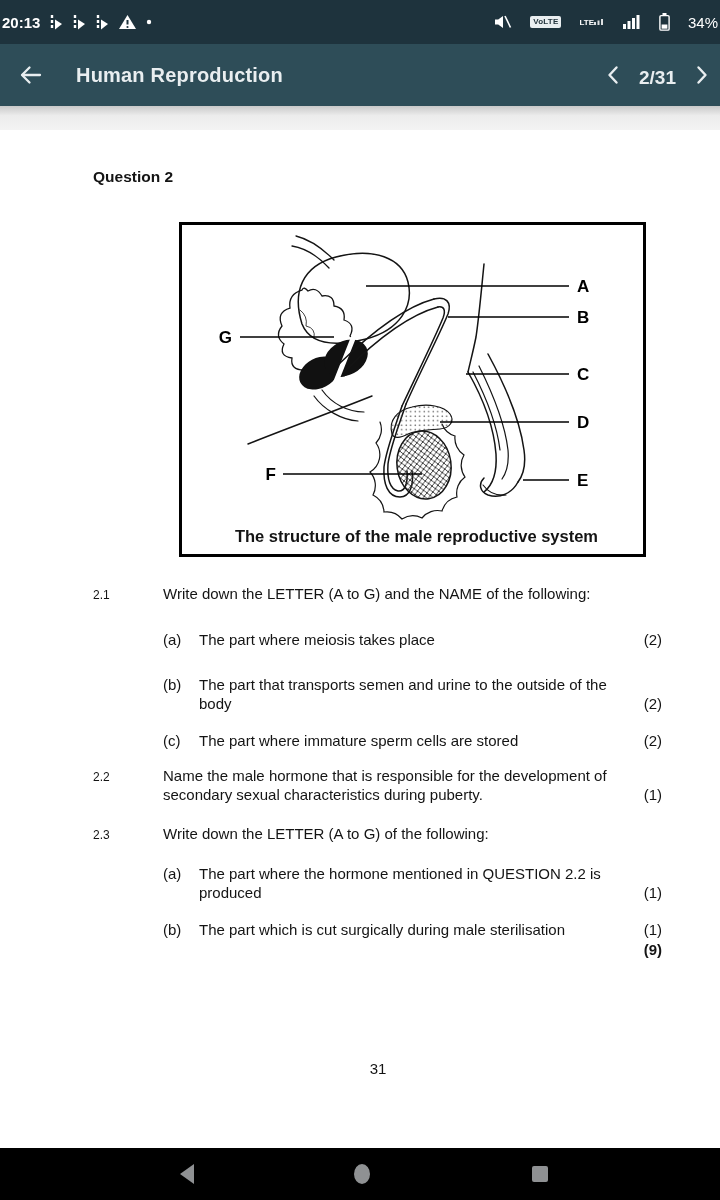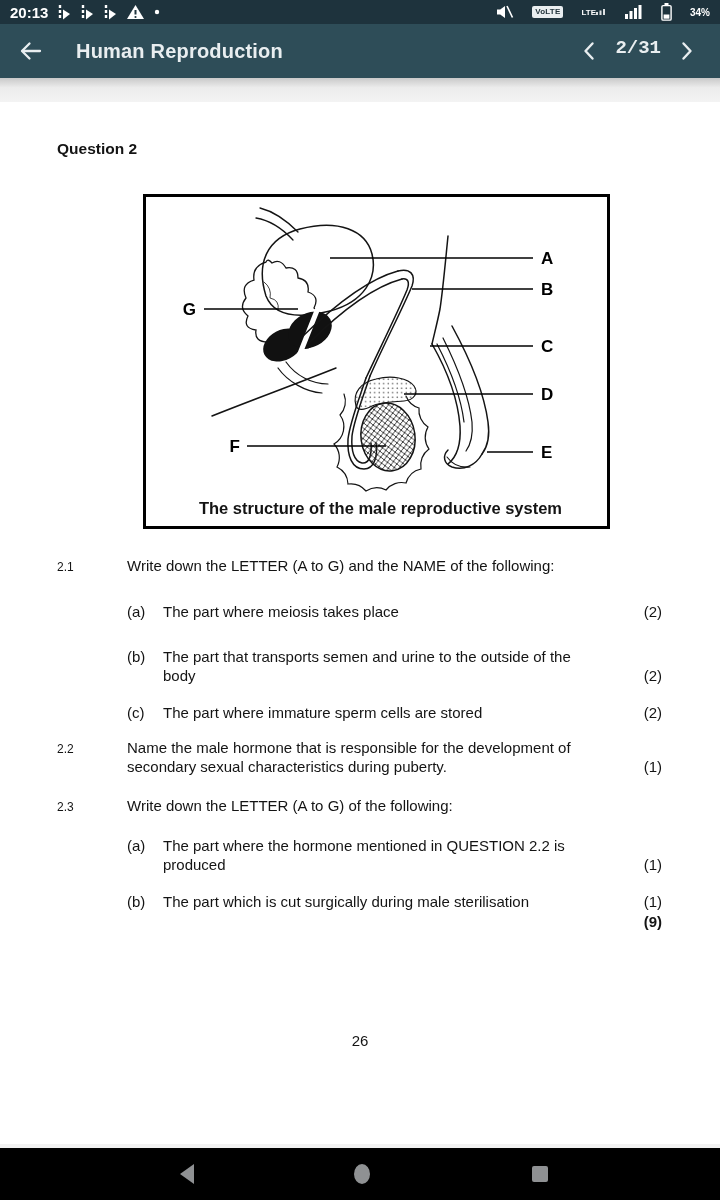--- a/index.html
+++ b/index.html
@@ -3,45 +3,45 @@
 <meta charset="utf-8">
 <style>
   html,body{margin:0;padding:0;}
   body{
     width:720px;height:1200px;overflow:hidden;background:#f2f2f2;
     font-family:"Liberation Sans","DejaVu Sans",sans-serif;
     -webkit-font-smoothing:antialiased;
   }
   
   .status-bar{
-    height:24px;background:#1e333d;color:#fff;display:flex;align-items:center;
-    padding:0 10px;box-sizing:border-box;font-size:15px;font-weight:bold;
+    height:44px;background:#1e333d;color:#fff;display:flex;align-items:center;
+    padding:0 2px;box-sizing:border-box;font-size:15px;font-weight:bold;
   }
   .status-left{display:flex;align-items:center;gap:9px;}
   .status-right{margin-left:auto;display:flex;align-items:center;gap:18px;}
   .volte-badge{
     background:#e9eef0;color:#22343c;font-size:8px;font-weight:bold;
     border-radius:2px;padding:1px 3px;line-height:10px;letter-spacing:.2px;
   }
   .lte-stack{display:flex;flex-direction:row;align-items:flex-start;line-height:7px;}
   .lte-txt{font-size:8px;font-weight:bold;}
-  .pct{font-size:10px;font-weight:bold;}
+  .pct{font-size:15px;font-weight:normal;}
   
   .app-bar{
-    height:54px;background:#2e4d58;display:flex;align-items:center;
-    padding:0 23px 0 14px;box-sizing:border-box;color:#e9eef0;
+    height:62px;background:#2e4d58;display:flex;align-items:center;
+    padding:0 8px 0 14px;box-sizing:border-box;color:#e9eef0;
     position:relative;z-index:2;
   }
   .app-title{font-size:20px;font-weight:bold;margin-left:28px;letter-spacing:.2px;}
-  .pager{margin-left:auto;display:flex;align-items:flex-start;gap:16px;font-family:Liberation Mono, monospace;}
+  .pager{margin-left:auto;display:flex;align-items:flex-end;gap:16px;}
   .pager-num{font-size:19px;font-weight:600;}
   .icon-btn{background:none;border:none;padding:4px;display:flex;align-items:center;cursor:pointer;}
   .elev{height:24px;background:linear-gradient(180deg,#c9c9c9 0,#ececec 40%,#f3f3f3 100%);}
   
-  .page{background:#fff;height:1042px;position:relative;}
+  .page{background:#fff;height:1042px;position:relative;padding-left:36px;}
   .doc{color:#141414;font-size:15px;line-height:19px;}
   .heading{font-weight:bold;padding:37px 57px 0;font-size:15.5px;}
   .intro{margin:13px 58px 0 127px;}
   .figure-box{
     margin:36px 0 0 143px;width:467px;height:335px;border:3px solid #000;
     box-sizing:border-box;position:relative;background:#fff;
   }
   .figure-box svg{position:absolute;left:0;top:0;}
   .fig-caption{
     position:absolute;left:8px;right:0;bottom:8px;text-align:center;
@@ -264,21 +264,21 @@
 produced</span>
     <span class="qmarks">(1)</span>
   </div>
   <div class="subrow" style="margin-top:18px">
     <span class="subtag">(b)</span>
     <span class="qtext">The part which is cut surgically during male sterilisation</span>
     <span class="qmarks">(1)</span>
   </div>
   <div class="total-row">(9)</div>
 
-  <div class="page-num">26</div>
+  <div class="page-num">31</div>
 </div>
 
 <div class="nav-bar">
   <button class="nav-btn nav-back">
     <svg width="18" height="22">
         <path d="M16 1 L2 11 L16 21 Z" fill="#8f9193"></path>
       </svg>
   </button>
   <button class="nav-btn nav-home">
     <svg width="18" height="22">

